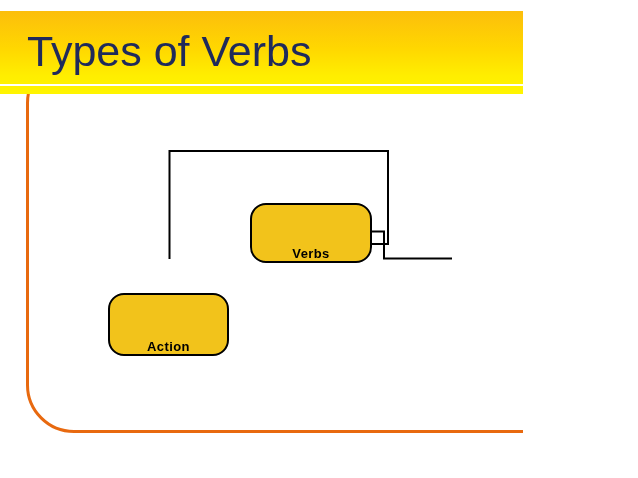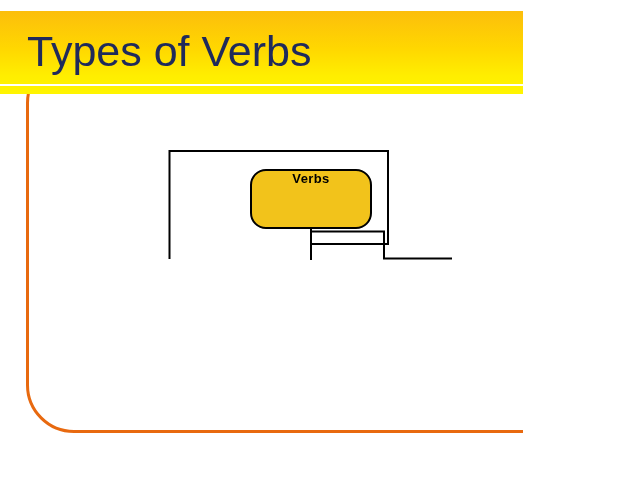--- a/index.html
+++ b/index.html
@@ -75,26 +75,27 @@
     stroke-width: 2;
   }
   
   .node {
     position: absolute;
     box-sizing: border-box;
     background: var(--node-gold, #F2C31B);
     border: 2px solid var(--node-border, #000000);
     border-radius: 16px;
     display: flex;
-    align-items: flex-start;
+    align-items: flex-end;
     justify-content: center;
     font-size: 13px;
     font-weight: 700;
     letter-spacing: 0.4px;
     color: #000000;
+    margin-top: 34px;
   }
   .node-verbs   { left: 250px; top: 169px; width: 122px; height: 60px; }
   .node-action  { left: 108px; top: 259px; width: 121px; height: 63px; }
   .node-linking { left: 249px; top: 260px; width: 123px; height: 62px; }
   .node-helping { left: 390px; top: 260px; width: 125px; height: 62px; }
 </style>
 </head>
 <body>
 
 <div class="slide">
@@ -109,16 +110,19 @@
   <svg class="connectors" viewBox="0 0 638 478">
     <polyline points="169.5,259 169.5,151 388,151 388,244 311,244"></polyline>
     <line x1="311" y1="229" x2="311" y2="260"></line>
     <polyline points="311,231.5 384,231.5 384,258.5 452,258.5"></polyline>
   </svg>
 
   <div class="node node-verbs">
     <span>Verbs</span>
   </div>
 
+  <div class="node node-action">
+    <span>Action</span>
+  </div>
 
 
 
 </div>
 
 </body></html>

